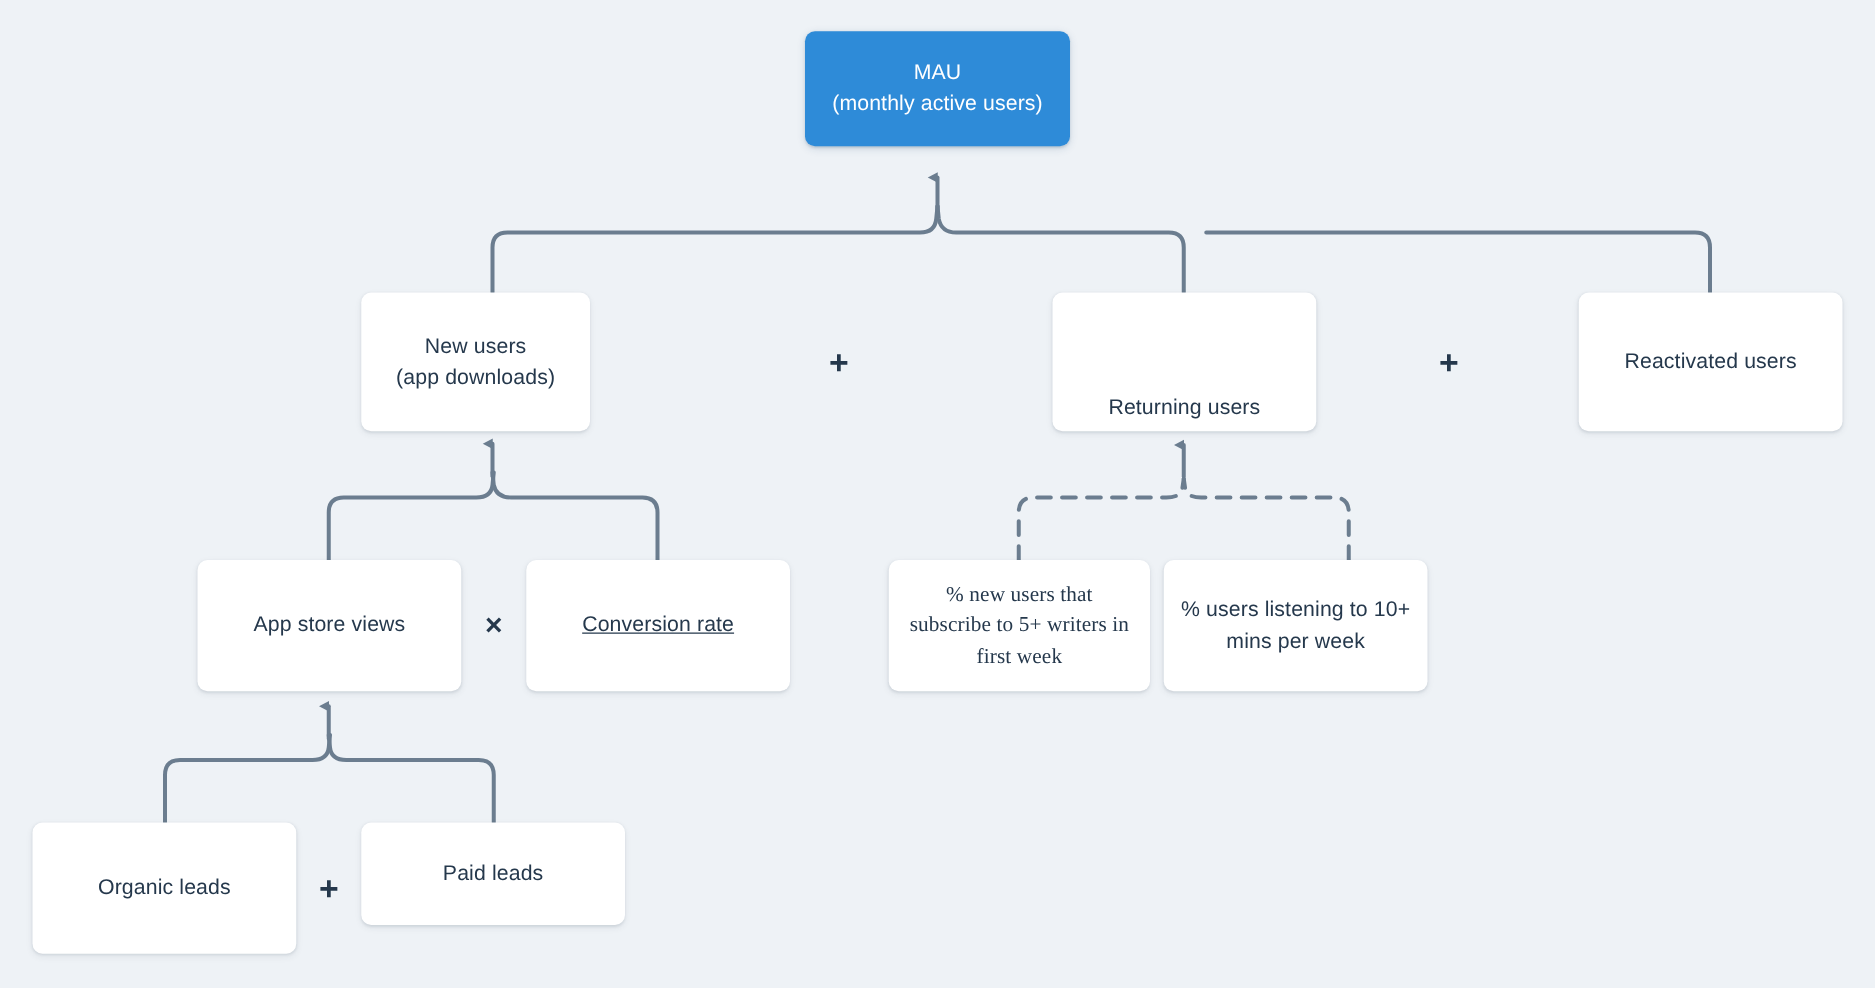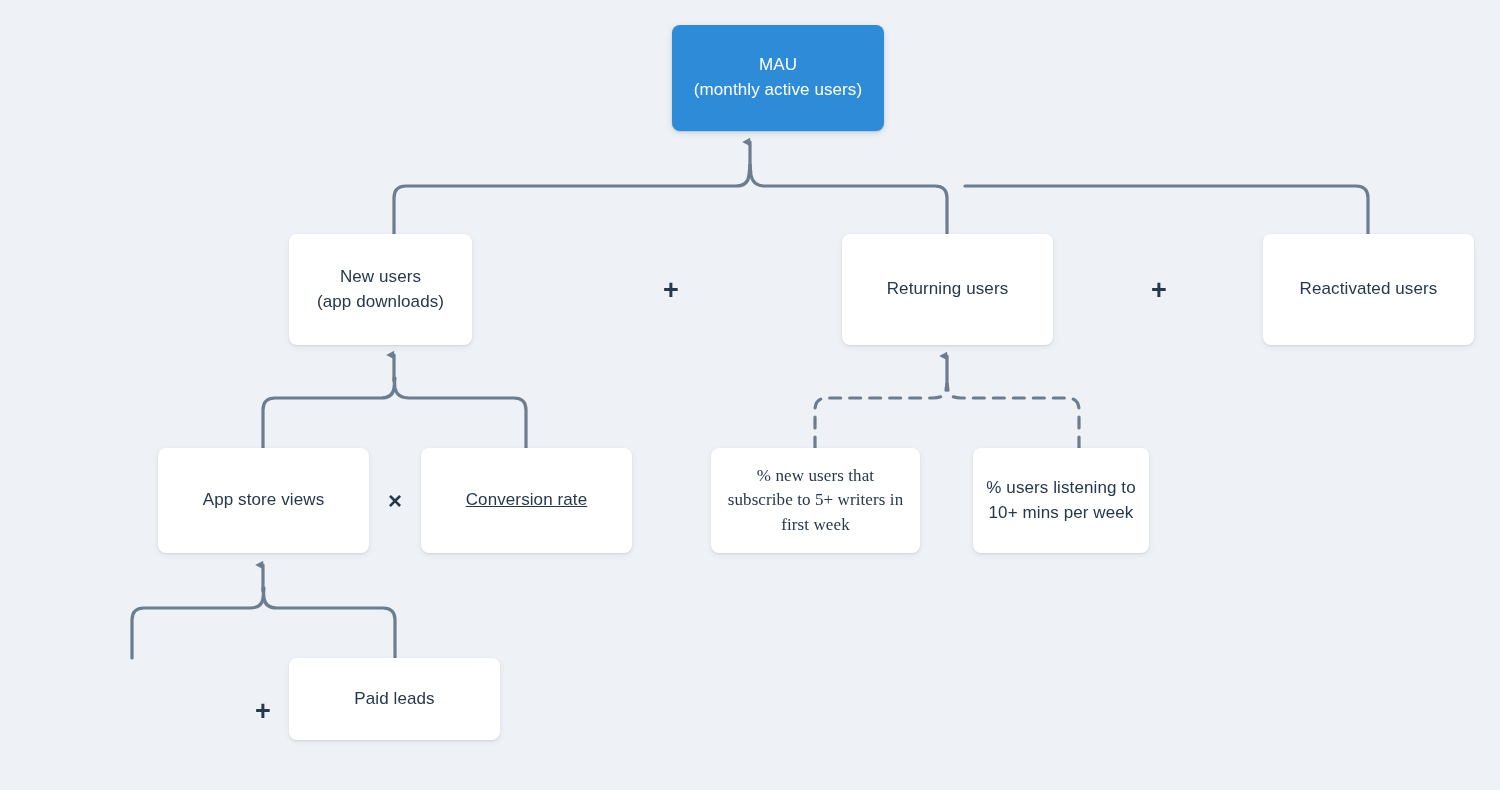--- a/index.html
+++ b/index.html
@@ -106,54 +106,57 @@
       </g>
 
       <g>
         <path d="M 132 658 L 132 620 Q 132 608 144 608 L 250 608 Q 262 608 263 598 L 264 588"></path>
         <path d="M 395 658 L 395 620 Q 395 608 383 608 L 277 608 Q 265 608 264 598 L 263 588"></path>
         <path d="M 263 591 L 263 565" marker-end="url(#arrowUp)"></path>
       </g>
     </g>
   </svg>
 
-  <div class="node accent" style="left:672px; top:25px; width:212px; height:106px;">
+  <div class="node accent" style="left:644px; top:25px; width:212px; height:92px;">
     <span class="node-label">MAU
 (monthly active users)</span>
   </div>
 
   <div class="node" style="left:289px; top:234px; width:183px; height:111px;">
     <span class="node-label">New users
 (app downloads)</span>
   </div>
 
-  <div class="node" style="left:842px; top:234px; width:211px; height:111px;">
+  <div class="node" style="left:842px; top:234px; width:211px; height:111px;align-items:flex-end;">
     <span class="node-label">Returning users</span>
   </div>
 
   <div class="node" style="left:1263px; top:234px; width:211px; height:111px;">
     <span class="node-label">Reactivated users</span>
   </div>
 
   <div class="node" style="left:158px; top:448px; width:211px; height:105px;text-align:center;">
     <span class="node-label">App store views</span>
   </div>
 
   <div class="node" style="left:421px; top:448px; width:211px; height:105px;text-decoration:underline;">
     <span class="node-label">Conversion rate</span>
   </div>
 
   <div class="node" style="left:711px; top:448px; width:209px; height:105px;font-family:Liberation Serif, serif;">
     <span class="node-label">% new users that subscribe to 5+ writers in first week</span>
   </div>
 
-  <div class="node" style="left:973px; top:448px; width:176px; height:105px;">
+  <div class="node" style="left:931px; top:448px; width:211px; height:105px;">
     <span class="node-label">% users listening to 10+ mins per week</span>
   </div>
 
+  <div class="node" style="left:26px; top:658px; width:211px; height:105px;">
+    <span class="node-label">Organic leads</span>
+  </div>
 
   <div class="node" style="left:289px; top:658px; width:211px; height:82px;">
     <span class="node-label">Paid leads</span>
   </div>
 
   <div class="op" style="left:659px; top:275px; width:24px; height:30px;">+</div>
 
   <div class="op" style="left:1147px; top:275px; width:24px; height:30px;">+</div>
 
   <div class="op times" style="left:383px; top:486px; width:24px; height:30px;">×</div>

